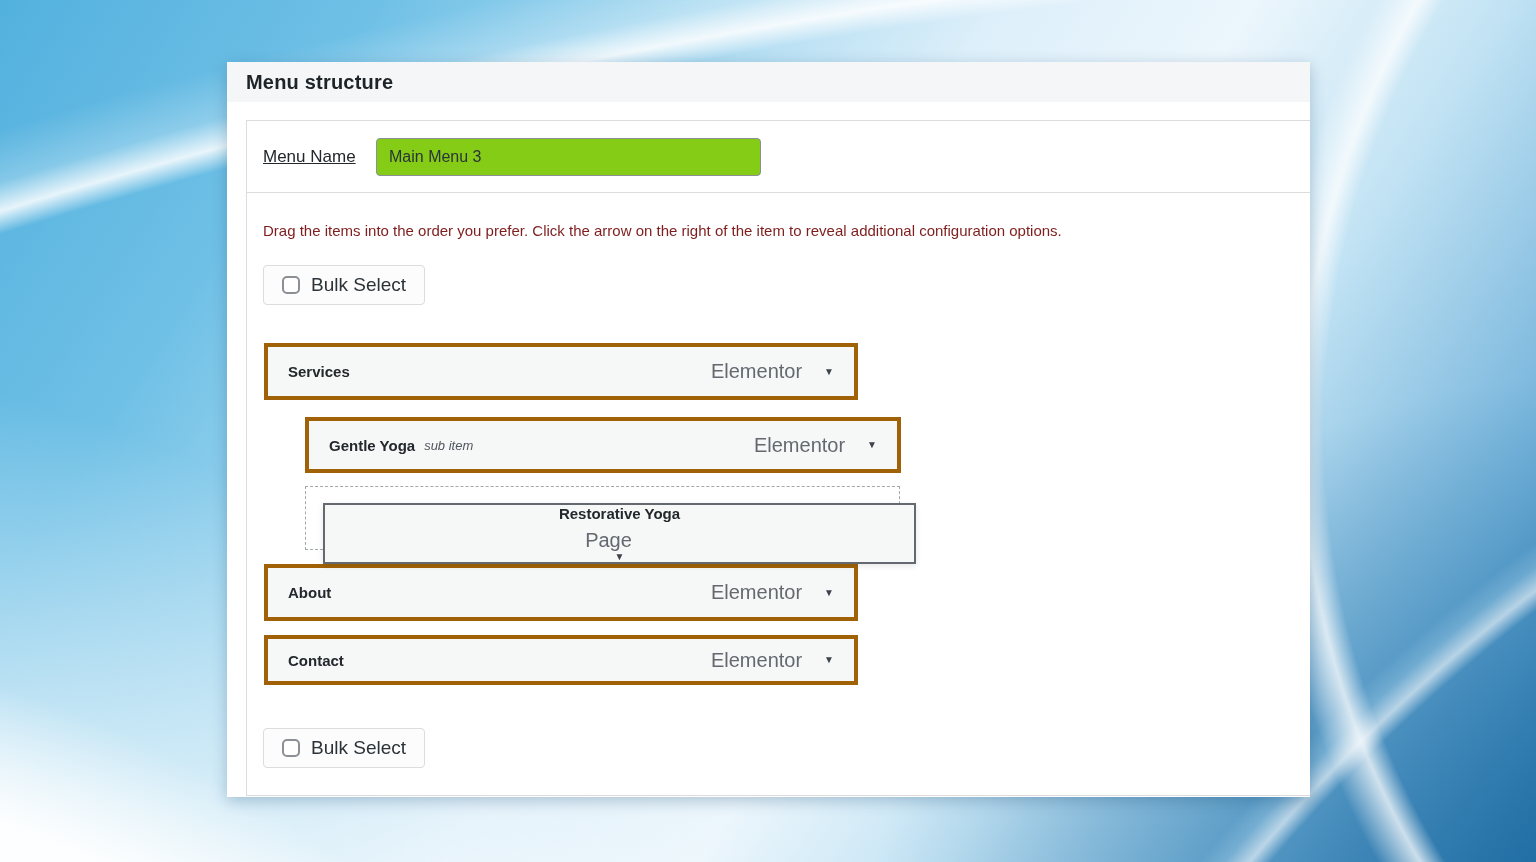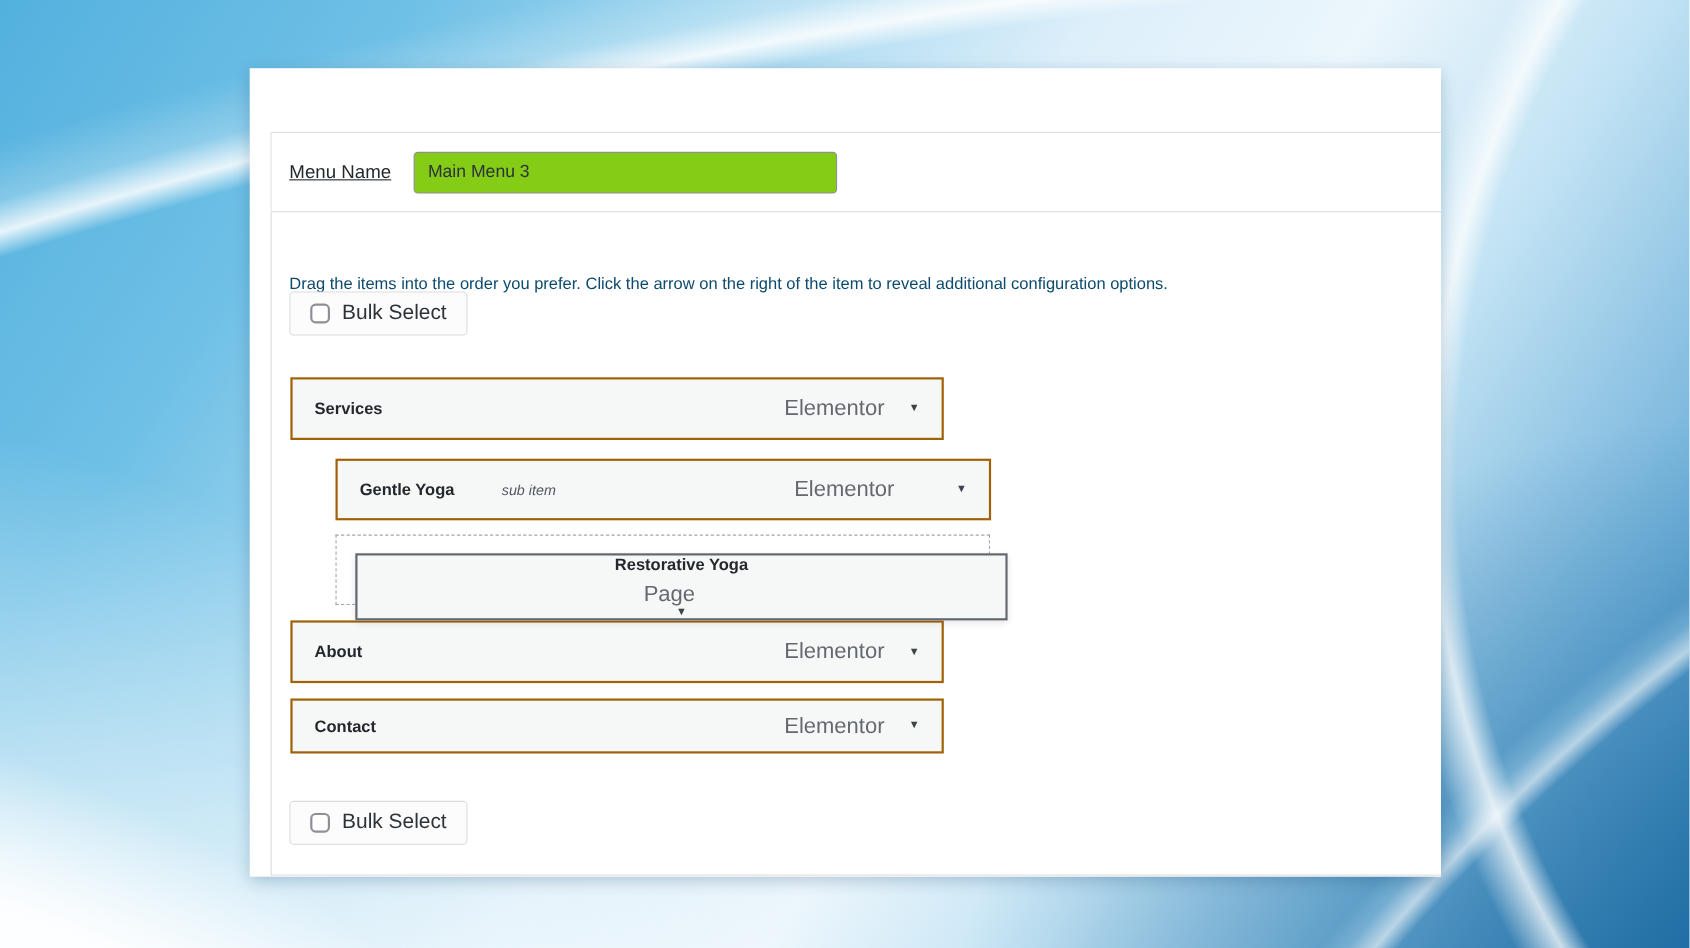--- a/index.html
+++ b/index.html
@@ -60,49 +60,49 @@
   }
   .name-label { margin-left: 16px; font-size: 17px; color: #23282d; text-decoration: underline; }
   .name-input {
     position: absolute; left: 129px; top: 17px; width: 385px; height: 38px;
     border: 1px solid #8c8f94; border-radius: 4px; background: #84cc16;
     font-family: "Liberation Sans", sans-serif; font-size: 16px; color: #2c3338;
     padding: 0 12px; outline: none;
   }
   .instructions {
     position: absolute; left: 16px; top: 100px; width: 1030px;
-    font-size: 15px; color: #0c4a6e; line-height: 20px; margin-top: 28px;
+    font-size: 15px; color: #7f1d1d; line-height: 20px;
   }
 
   .bulk-btn {
     position: absolute; left: 16px; height: 40px; padding: 0 18px;
     display: inline-flex; align-items: center; gap: 11px;
     background: #fcfcfc; border: 1px solid #dcdcde; border-radius: 4px;
     font-family: "Liberation Sans", sans-serif; font-size: 19px; color: #2c3338;
     cursor: pointer;
   }
   .bulk-top { top: 144px; }
   .bulk-bottom { top: 607px; }
   .checkbox {
     width: 18px; height: 18px; border: 2px solid #8c8f94; border-radius: 5px;
     background: #fff; display: inline-block;
   }
 
   .menu-item {
-    position: absolute; background: #f6f7f7; border: 2px solid #a16207;
+    position: absolute; background: #f6f7f7; border: 4px solid #a16207;
     display: flex; align-items: center; padding: 0 20px; cursor: move;
   }
   .item-label { font-size: 15px; font-weight: 600; color: #23282d; }
   .item-sub { font-size: 13px; font-style: italic; color: #50575e; margin-left: 9px; }
   .spacer { flex: 1; }
   .item-type { font-size: 20px; color: #646970; margin-right: 22px; }
   .arrow { font-size: 10px; color: #3c434a; cursor: pointer; line-height: 1; }
 
   .pos-services { left: 17px; top: 222px; width: 594px; height: 57px; }
-  .pos-gentle   { left: 58px; top: 296px; width: 596px; height: 56px; gap: 34px; }
+  .pos-gentle   { left: 58px; top: 296px; width: 596px; height: 56px; }
   .pos-about    { left: 17px; top: 443px; width: 594px; height: 57px; }
   .pos-contact  { left: 17px; top: 514px; width: 594px; height: 50px; }
 
   .drop-placeholder {
     position: absolute; left: 58px; top: 365px; width: 595px; height: 64px;
     border: 1px dashed #a3a8ad; background: transparent;
   }
   .pos-restorative {
     left: 76px; top: 382px; width: 593px; height: 61px;
     border: 2px solid #646970; z-index: 5;
@@ -110,20 +110,23 @@
     flex-direction: column;
   }
 </style>
 </head>
 <body>
 
 <div class="bg"></div>
 
 <div class="panel">
 
+  <div class="title-strip">
+    <h2 class="panel-title">Menu structure</h2>
+  </div>
 
   <div class="form-box">
 
     <div class="name-row">
       <label class="name-label">Menu Name</label>
       <input class="name-input" type="text" value="Main Menu 3" style="">
     </div>
 
     <p class="instructions">Drag the items into the order you prefer. Click the arrow on the right of the item to reveal additional configuration options.</p>
 

